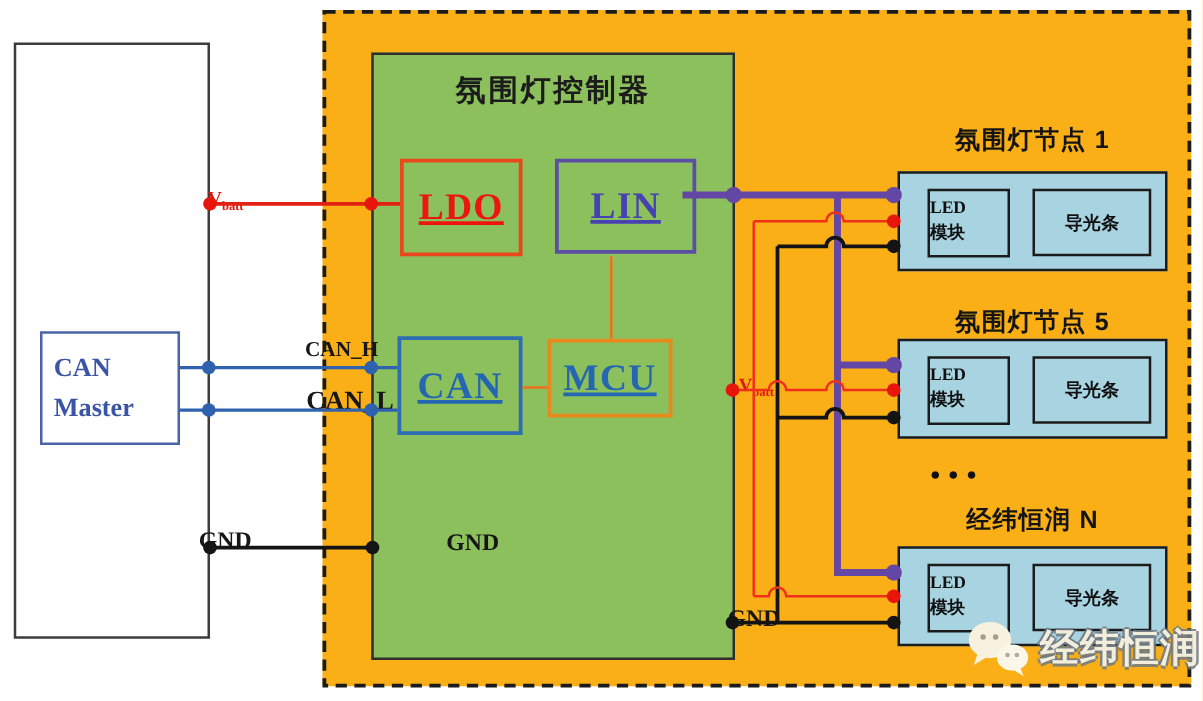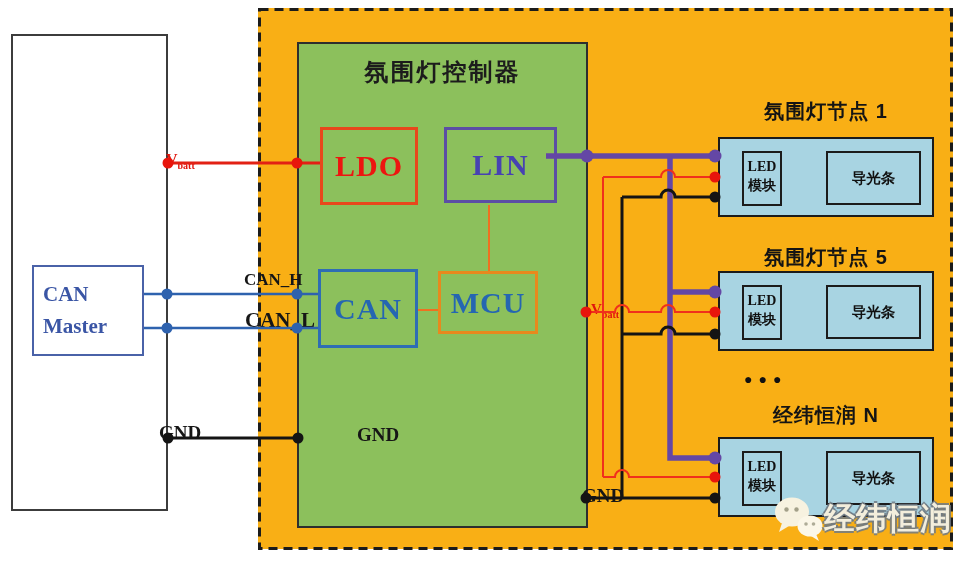--- a/index.html
+++ b/index.html
@@ -11,53 +11,53 @@
   
   .yellow-panel{left:258px;top:8px;width:695px;height:541px;background:#F9AF15;}
   
   .white-box{left:11px;top:34px;width:157px;height:477px;background:#fff;border:2px solid #3c3c3c;}
   
   .green-box{left:297px;top:42px;width:291px;height:486px;background:#8CC05C;border:2px solid #2e2e2e;}
   .controller-title{left:297px;top:56px;width:291px;text-align:center;
     font-size:24px;font-weight:bold;color:#1c1c1c;letter-spacing:2px;}
   
   .block{display:flex;align-items:center;justify-content:center;
-    font-family:"Liberation Serif",serif;font-weight:bold;font-size:30px;letter-spacing:1px;}
+    font-family:"Liberation Serif",serif;font-weight:bold;font-size:30px;letter-spacing:1px;text-decoration:underline;}
   .ldo{left:320px;top:127px;width:98px;height:78px;border:3px solid #E8481C;color:#ED1510;}
   .lin{left:433px;top:127px;width:113px;height:76px;border:3px solid #5B4EA5;color:#4742B2;margin-left:11px;}
   .can{left:318px;top:269px;width:100px;height:79px;border:3px solid #2E6DB4;color:#2566B2;}
   .mcu{left:438px;top:271px;width:100px;height:63px;border:3px solid #E8891D;color:#2566B2;}
   
   .can-master{left:32px;top:265px;width:112px;height:91px;border:2px solid #4A62A8;color:#3A55A5;
     font-family:"Liberation Serif",serif;font-weight:bold;font-size:21px;line-height:1.5;
     padding:12px 0 0 9px;background:#fff;}
   
   .node{width:216px;height:80px;left:718px;background:#A8D4E2;border:2px solid #1b1b1b;}
   .node-title{left:718px;width:216px;text-align:center;font-size:20px;font-weight:bold;color:#141414;letter-spacing:1px;}
-  .led-box{position:absolute;left:22px;top:12px;width:40px;height:55px;border:2px solid #1b1b1b;
-    text-align:center;padding-top:6px;box-sizing:border-box;}
+  .led-box{position:absolute;left:22px;top:12px;width:66px;height:55px;border:2px solid #1b1b1b;
+    text-align:left;padding-top:6px;box-sizing:border-box;}
   .led-l1{font-family:"Liberation Serif",serif;font-weight:bold;font-size:14px;color:#101010;}
   .led-l2{font-weight:bold;font-size:14px;color:#101010;margin-top:2px;}
   .guide-box{position:absolute;left:106px;top:12px;width:95px;height:54px;border:2px solid #1b1b1b;
     display:flex;align-items:center;justify-content:center;font-weight:bold;font-size:14.5px;color:#101010;box-sizing:border-box;}
   .ellipsis{left:744px;top:371px;font-size:14px;font-weight:bold;color:#111;letter-spacing:6px;}
   
   .sig{font-family:"Liberation Serif",serif;font-weight:bold;color:#161616;white-space:nowrap;margin-left:48px;}
   .sig sub{font-size:10px;}
   .vbatt-left{left:118px;top:151px;font-size:16px;color:#E0150C;}
   .vbatt-ctrl{left:543px;top:301px;font-size:15px;color:#E0150C;}
   .can-h{left:196px;top:270px;font-size:17px;}
   .can-l{left:197px;top:308px;font-size:21px;}
   .gnd-left{left:111px;top:422px;font-size:19px;}
   .gnd-ctrl-left{left:309px;top:424px;font-size:19px;}
   .gnd-ctrl-bottom{left:534px;top:485px;font-size:19px;}
   
   .wires{left:0;top:0;width:962px;height:561px;pointer-events:none;z-index:7;}
   
-  .watermark{left:772px;top:490px;width:188px;height:58px;z-index:9;display:flex;align-items:center;}
+  .watermark{left:772px;top:490px;width:188px;height:58px;z-index:9;display:flex;align-items:center;justify-content:space-between;}
   .wm-text{font-size:31px;font-weight:bold;color:#F3EEDC;letter-spacing:1px;
     text-shadow:-2px 0 0 rgba(112,122,132,.85),2px 0 0 rgba(112,122,132,.85),
                  0 -2px 0 rgba(112,122,132,.85),0 2px 0 rgba(112,122,132,.85);}
 </style>
 </head>
 <body>
 
 <div class="canvas">
 
   <div class="abs yellow-panel"></div>

